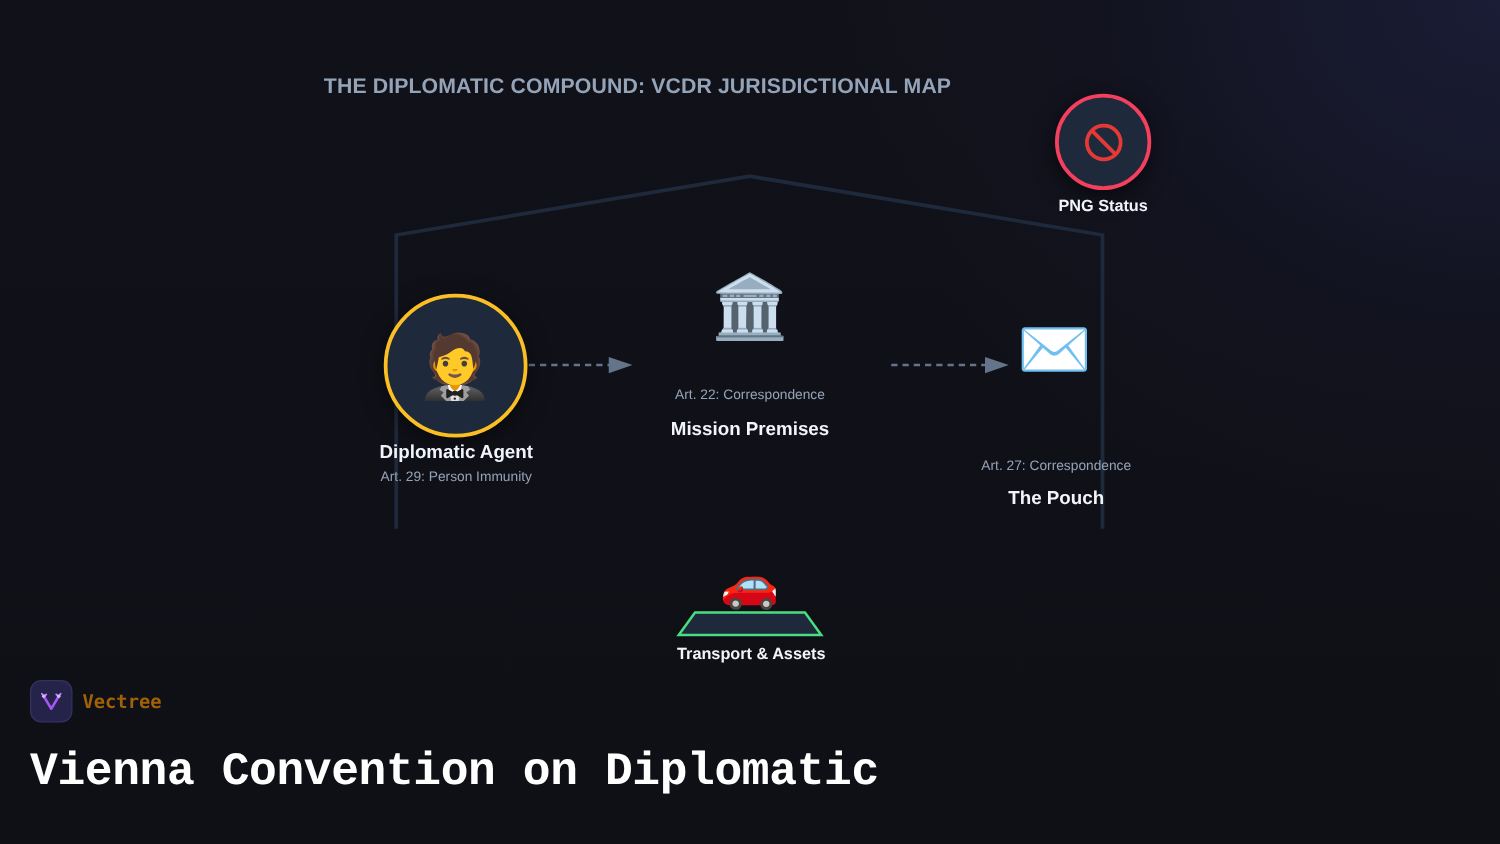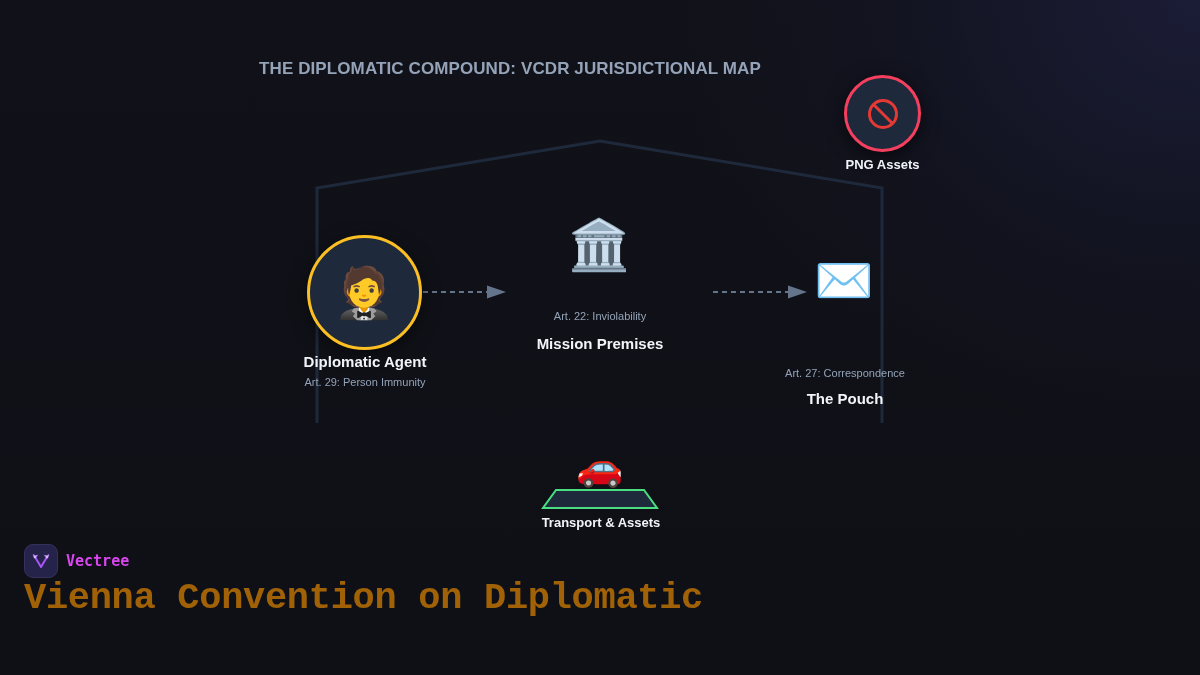--- a/index.html
+++ b/index.html
@@ -64,27 +64,27 @@
 
     .brand-row { position: absolute; left: 24px; top: 544px; display: flex; align-items: center; }
     .brand-logo {
       width: 34px; height: 34px; border-radius: 9px;
       background: #25234a; border: 1px solid #34315e;
       display: flex; align-items: center; justify-content: center;
     }
     .brand-name {
       margin-left: 8px;
       font-family: "DejaVu Sans Mono", monospace;
-      font-weight: 700; font-size: 15px; color: #d946ef;
+      font-weight: 700; font-size: 15px; color: #a16207;
     }
     .main-title {
-      position: absolute; left: 24px; top: 582px; width: 760px;
+      position: absolute; left: 24px; top: 602px; width: 760px;
       font-family: "Liberation Mono", monospace;
       font-weight: 700; font-size: 37px; line-height: 33px;
-      color: #a16207; letter-spacing: -0.3px;
+      color: #ffffff; letter-spacing: -0.3px;
     }
     .url-text {
       position: absolute; right: 24px; top: 624px;
       font-family: "DejaVu Sans Mono", monospace;
       font-size: 14px; color: #6b7280;
     }
   </style>
 </head>
 <body>
 
@@ -106,31 +106,31 @@
     </g>
     <polygon points="556,490 644,490 657,508 543,508" fill="#1e293b" stroke="#4ade80" stroke-width="2" stroke-linejoin="miter"></polygon>
   </svg>
 
   <div class="node-circle png-circle">
     <svg width="34" height="34" viewBox="0 0 34 34">
       <circle cx="17" cy="17" r="13.5" fill="none" stroke="#e53935" stroke-width="3"></circle>
       <line x1="7.5" y1="7.5" x2="26.5" y2="26.5" stroke="#e53935" stroke-width="3"></line>
     </svg>
   </div>
-  <div class="label" style="left:820px; top:157px; width:125px; font-size:13px;">PNG Assets</div>
+  <div class="label" style="left:820px; top:157px; width:125px; font-size:13px;">PNG Status</div>
 
   <div class="node-circle agent-circle">
     <span>🤵</span>
   </div>
   <div class="label" style="left:280px; top:353px; width:170px; font-size:15px;">Diplomatic Agent</div>
   <div class="sublabel" style="left:280px; top:376px; width:170px;">Art. 29: Person Immunity</div>
 
   <div class="emoji" style="left:560px; top:220px; width:80px; font-size:50px;">🏛️</div>
   <div class="label" style="left:510px; top:287px; width:180px; font-size:15px;margin-top:48px;">Mission Premises</div>
-  <div class="sublabel" style="left:510px; top:310px; width:180px;">Art. 22: Inviolability</div>
+  <div class="sublabel" style="left:510px; top:310px; width:180px;">Art. 22: Correspondence</div>
 
   <div class="emoji" style="left:809px; top:256px; width:70px; font-size:48px;">✉️</div>
   <div class="label" style="left:765px; top:344px; width:160px; font-size:15px;margin-top:46px;">The Pouch</div>
   <div class="sublabel" style="left:765px; top:367px; width:160px;">Art. 27: Correspondence</div>
 
   <div class="emoji" style="left:570px; top:448px; width:60px; font-size:38px;">🚗</div>
   <div class="label" style="left:511px; top:515px; width:180px; font-size:13px;">Transport &amp; Assets</div>
 
   <div class="brand-row">
     <div class="brand-logo">

